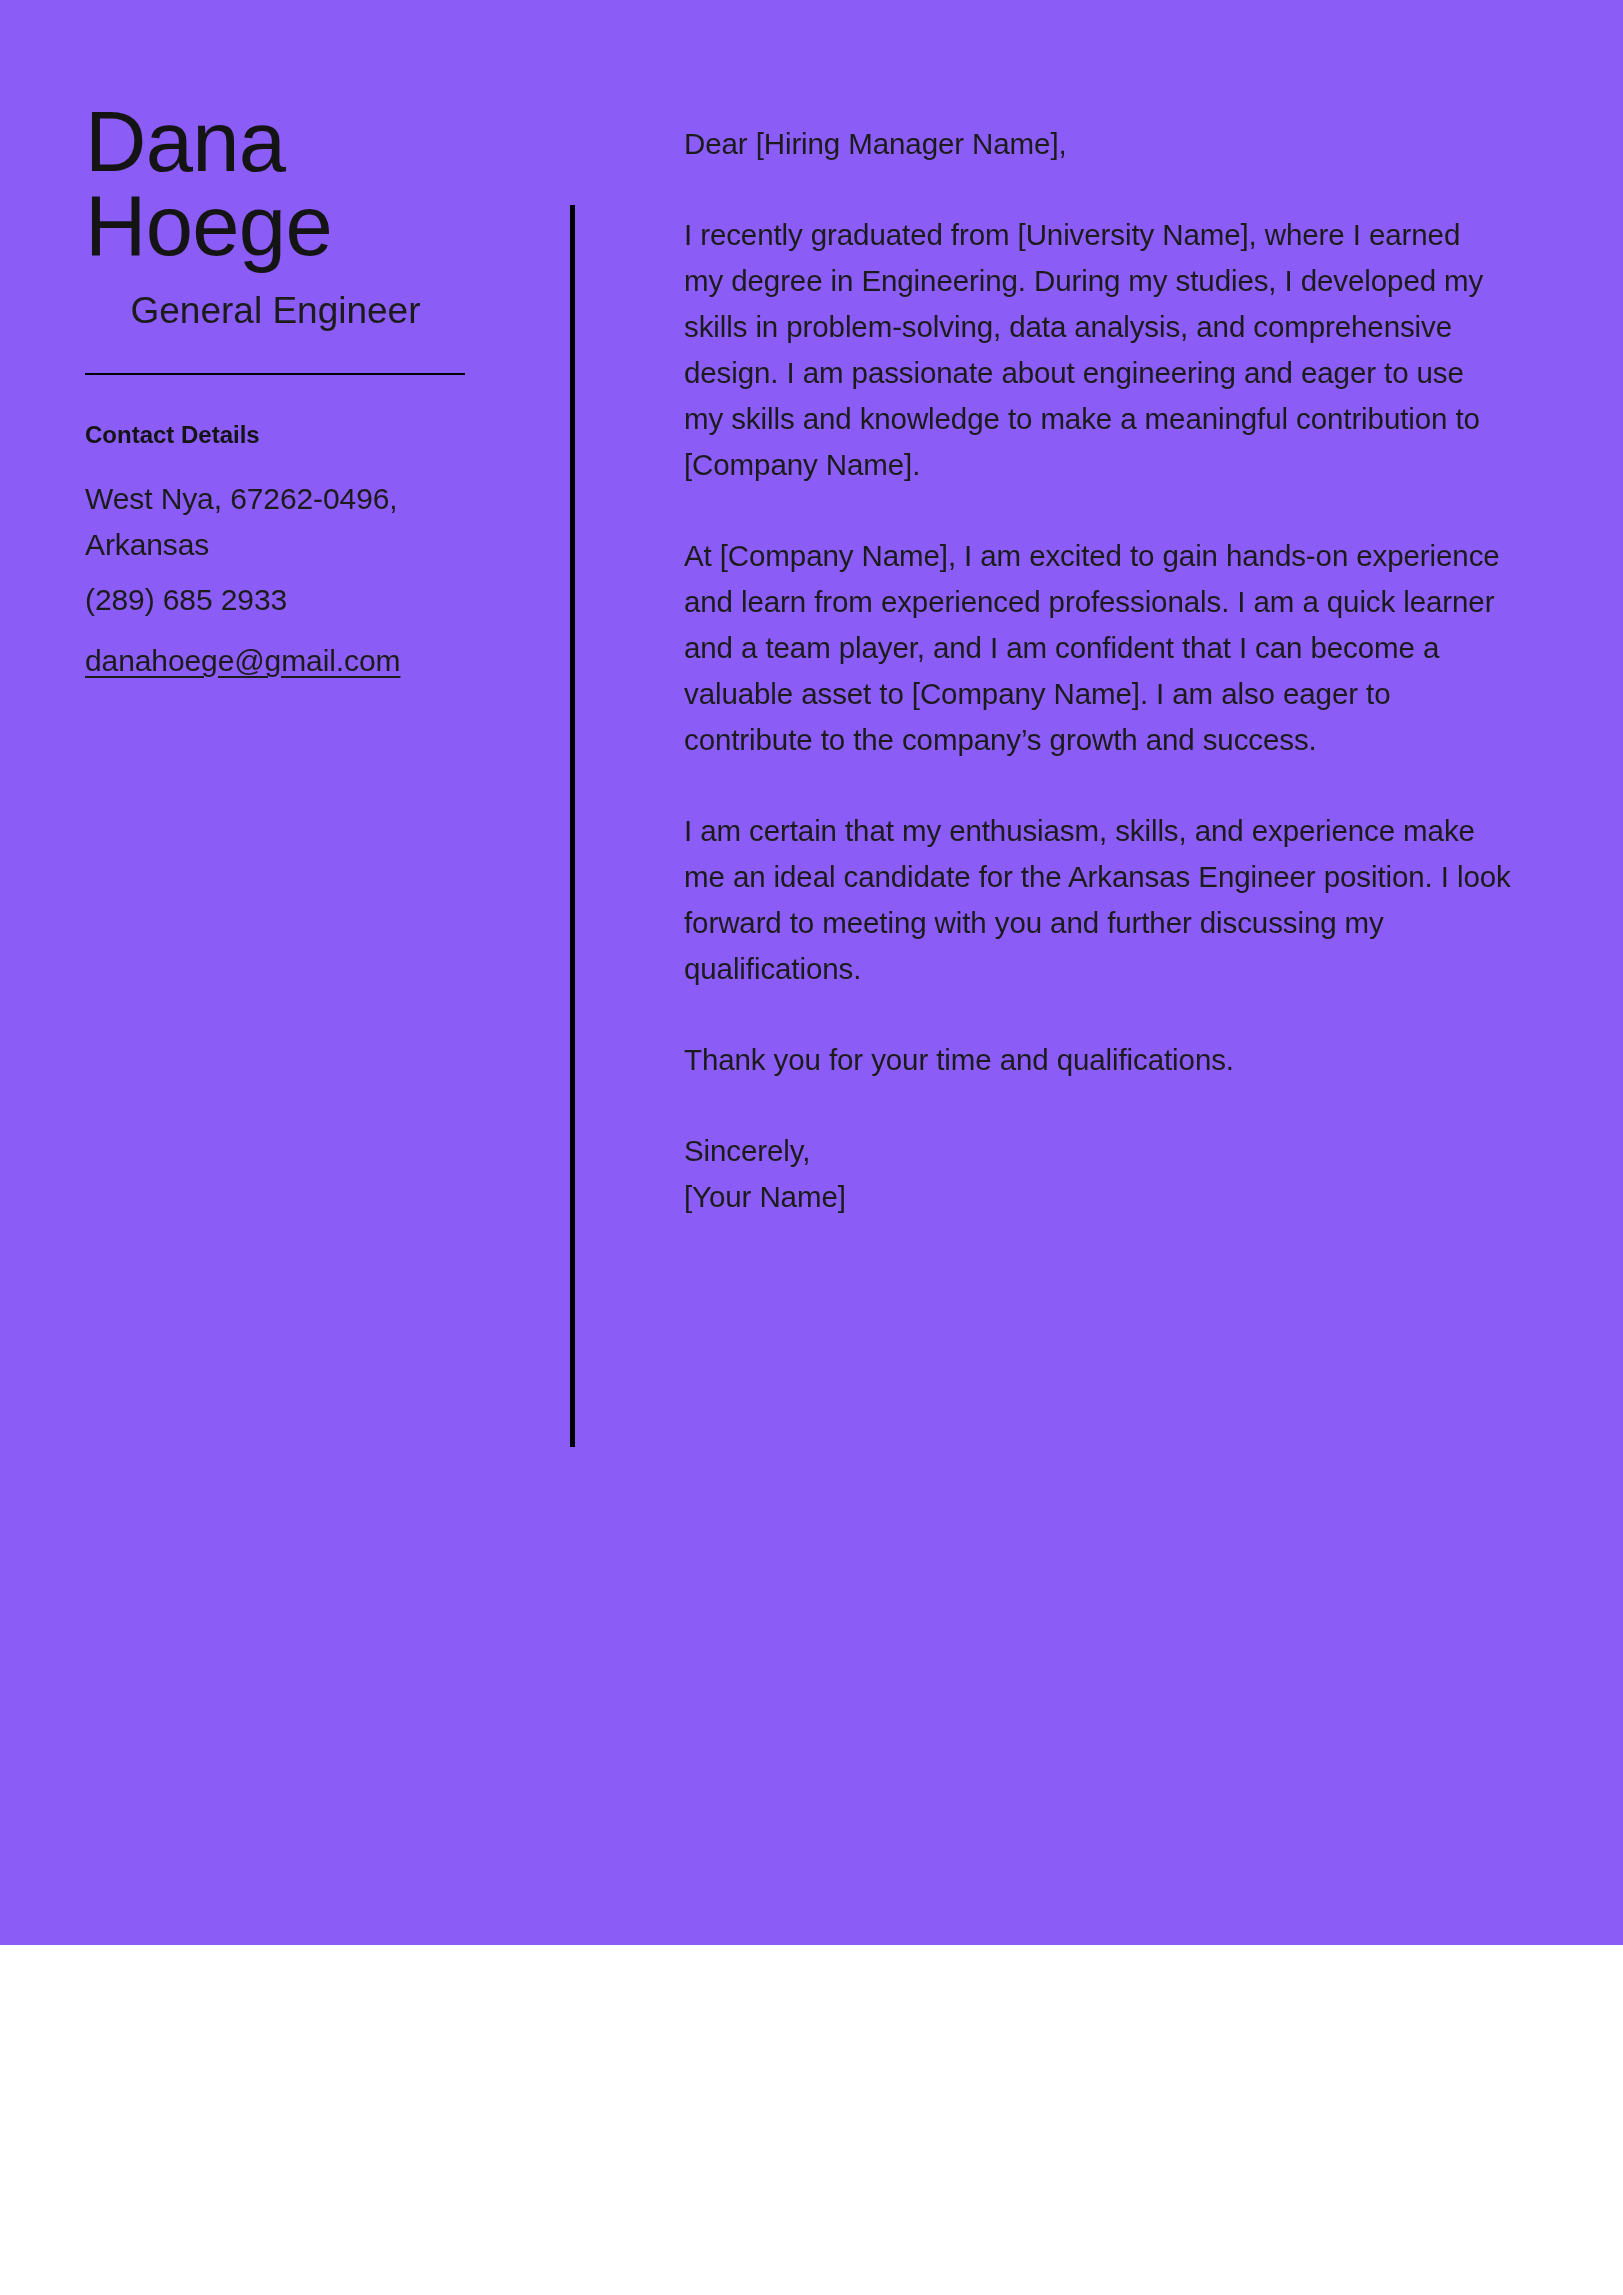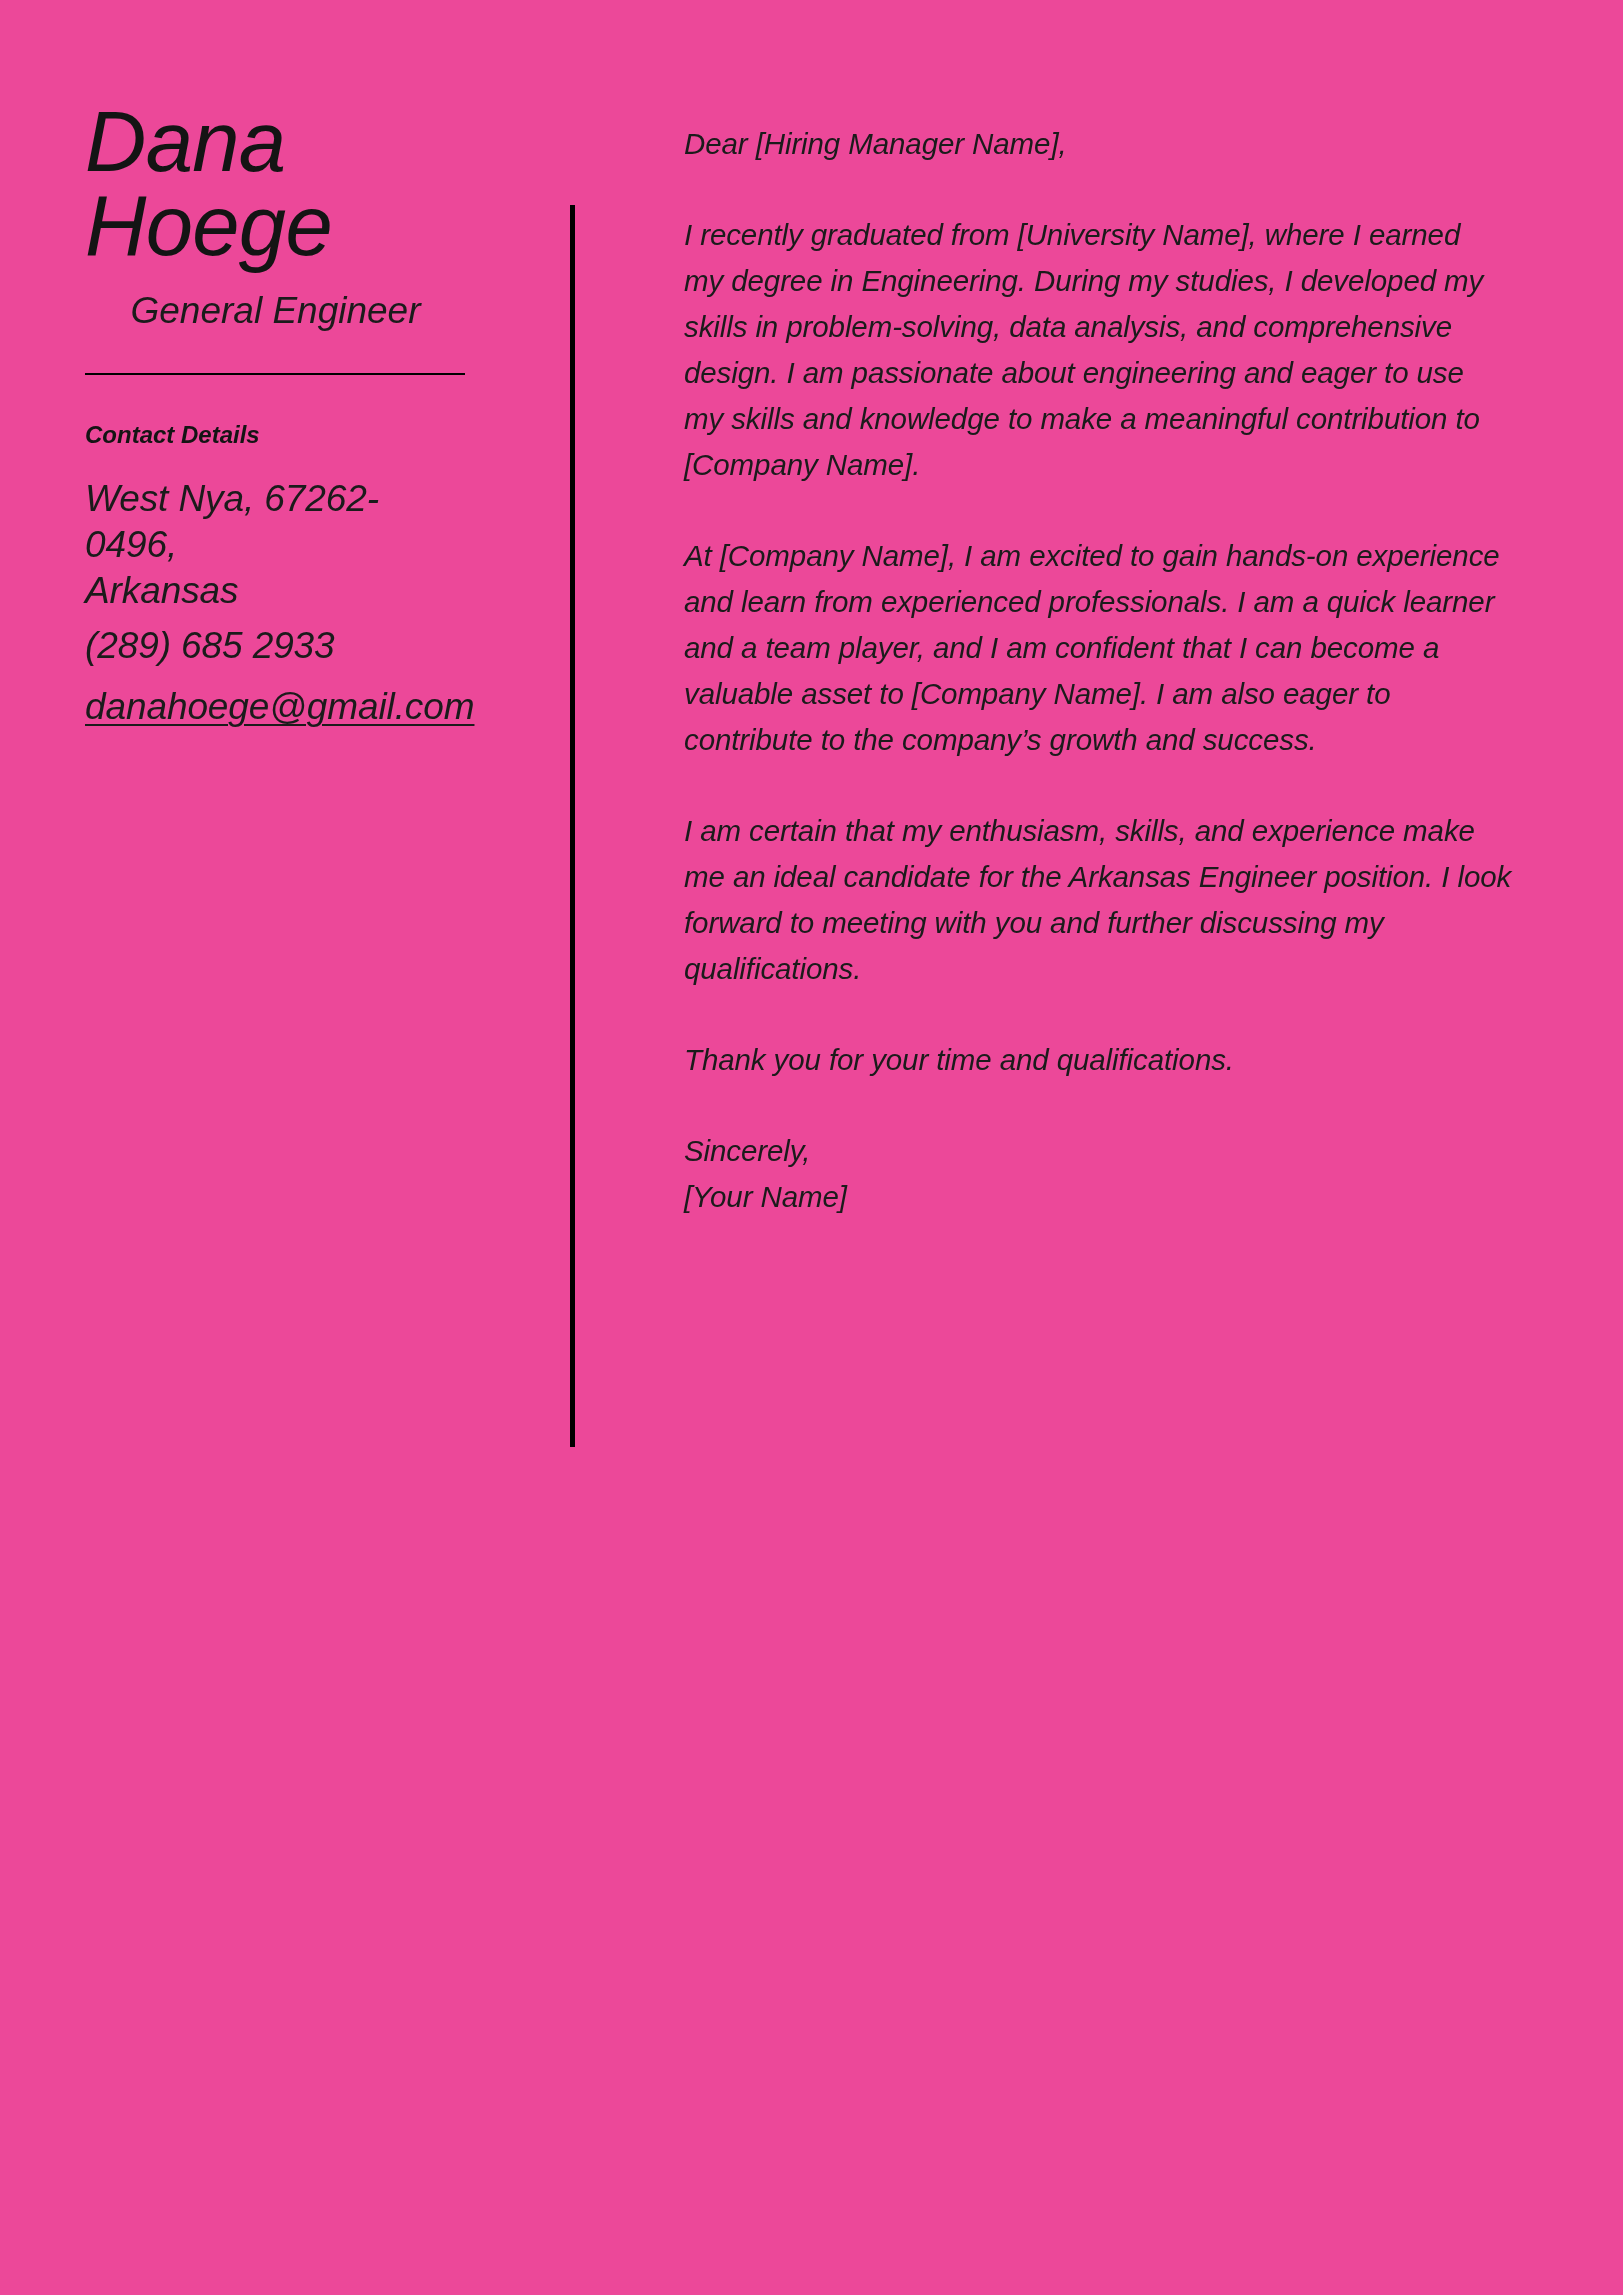--- a/index.html
+++ b/index.html
@@ -6,24 +6,23 @@
   body {
     width: 1623px;
     height: 2295px;
     background: #ffffff;
     font-family: "Liberation Sans", "DejaVu Sans", sans-serif;
     color: #1b1b1b;
   }
   .page {
     position: relative;
     width: 1623px;
-    height: 2295px;
-    background: #ec4899;
+    height: 1945px;
+    background: #8b5cf6;
     overflow: hidden;
-    font-style: italic;
   }
 
   
   .sidebar {
     position: absolute;
     left: 85px;
     top: 100px;
     width: 381px;
   }
   .person-name {
@@ -50,21 +49,21 @@
     background: #000000;
   }
   .contact-heading {
     margin: 41px 0 0 0;
     font-size: 24px;
     line-height: 38px;
     font-weight: 700;
     color: #141414;
   }
   .contact-item {
-    font-size: 37px;
+    font-size: 30px;
     line-height: 46px;
     letter-spacing: -0.1px;
     color: #1b1b1b;
     white-space: pre-line;
   }
   .contact-address { margin: 22px 0 0 0; }
   .contact-phone   { margin: 8.5px 0 0 0; }
   .contact-email   { margin: 15.7px 0 0 0; }
   .contact-email a {
     color: inherit;

